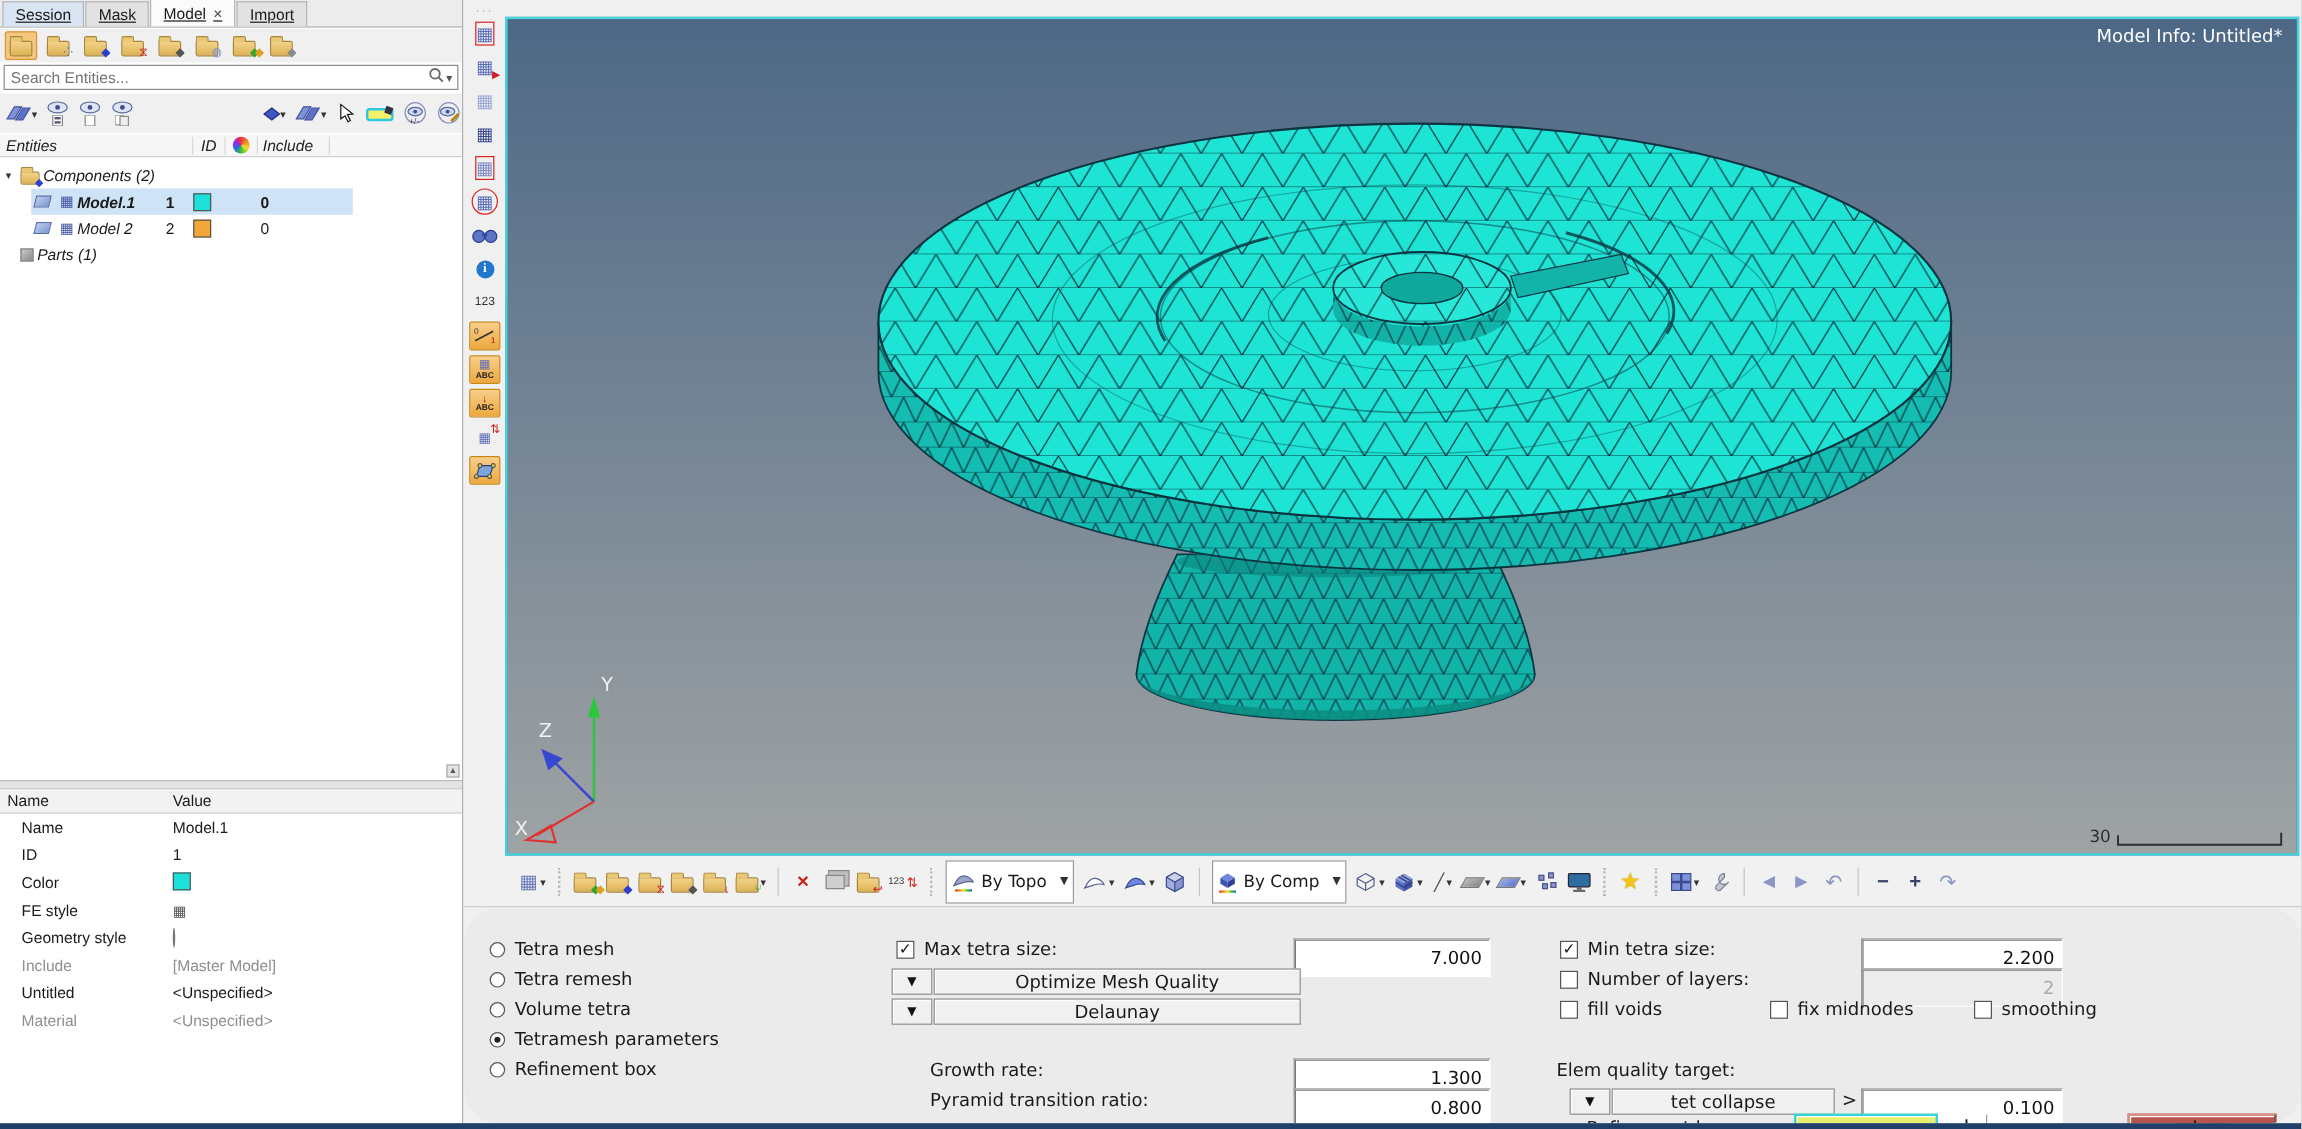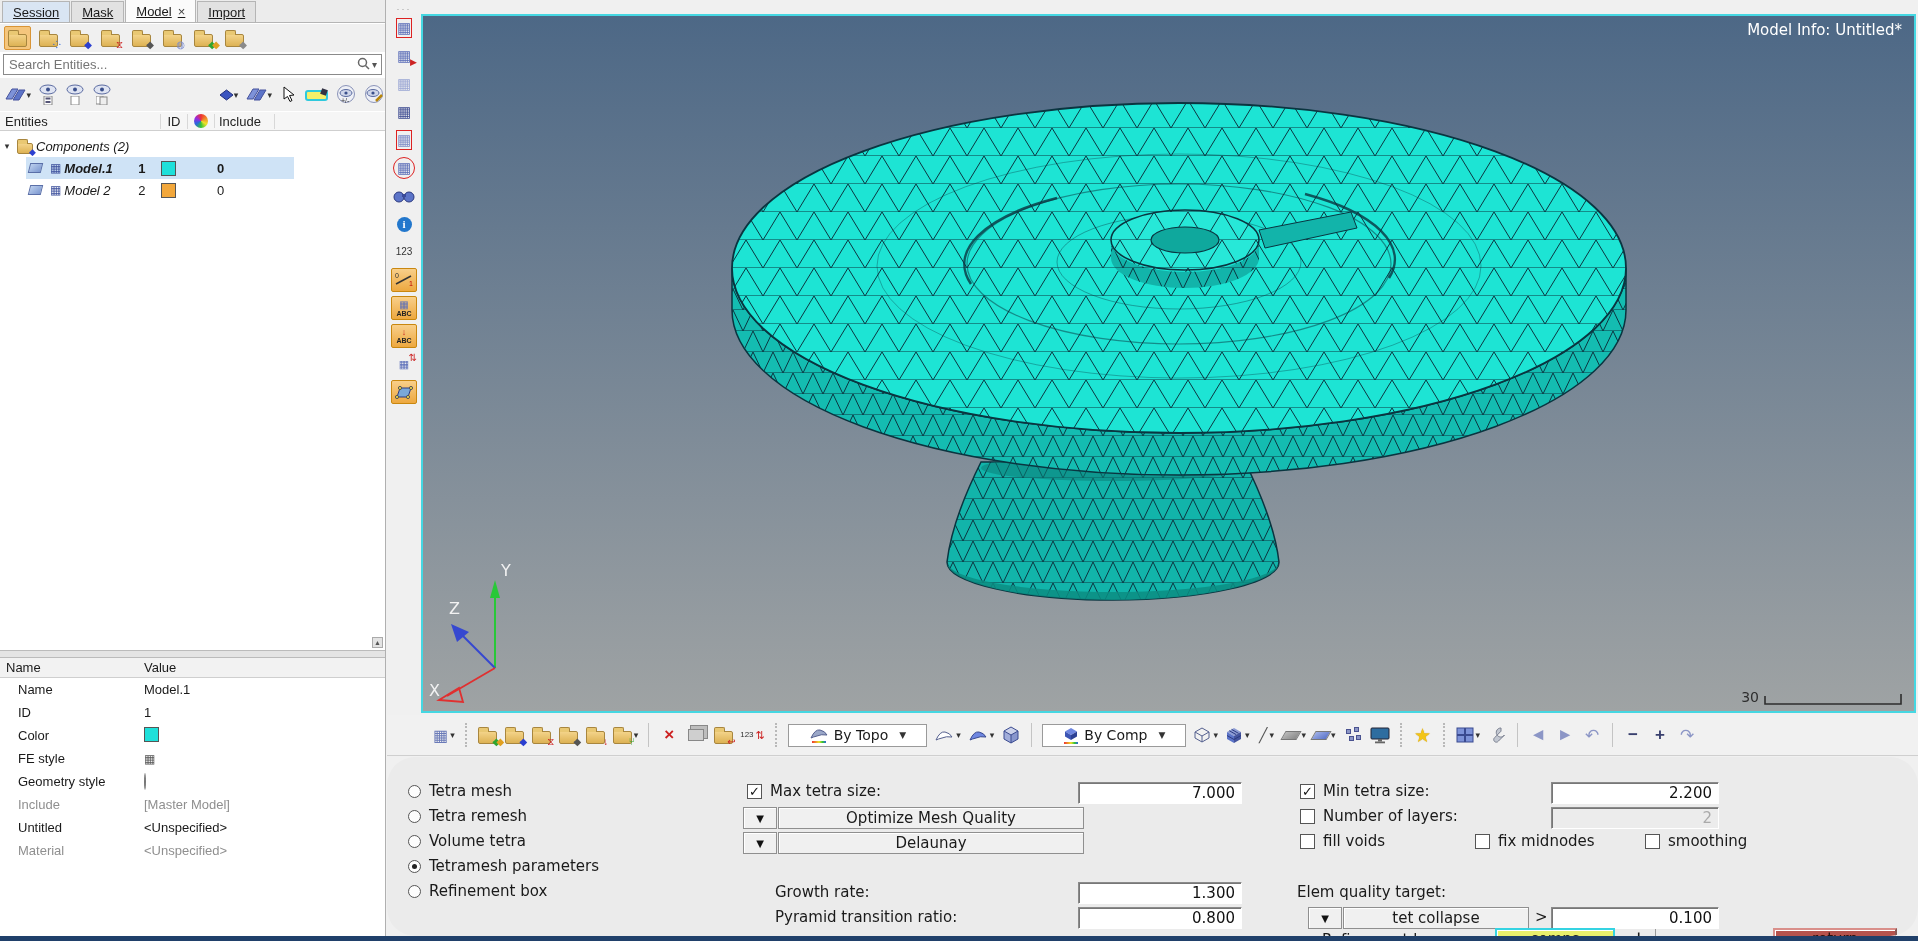--- a/index.html
+++ b/index.html
@@ -31,21 +31,21 @@
   .searchrow input{ flex:1; border:none; outline:none; font-size:13px; color:#9a9a9a; padding:0 5px;
           font-family:"Liberation Sans",sans-serif; background:transparent;}
   .searchrow .mag{ margin-right:2px;}
   .searchrow .chev{ font-size:10px; color:#555; margin-right:4px;}
   .tb2{ position:absolute; left:0; top:78px; right:0; height:33px; background:#f0f0f0;
         display:flex; align-items:center; gap:6px; padding-left:4px;}
   .caret{ font-size:9px; color:#333; }
   
   .tree{ position:absolute; left:0; top:112px; right:0; height:538px; background:#fff; font-size:13px;}
   .treehead{ display:flex; height:19px; background:#f6f6f6; border-bottom:1px solid #cfcfcf;
-             align-items:center; color:#222;}
+             align-items:center; color:#222;font-style:italic;}
   .treehead .c1{ flex:1; padding-left:5px; border-right:1px solid #d8d8d8;}
   .treehead .c2{ width:27px; text-align:center; border-right:1px solid #d8d8d8;}
   .treehead .c3{ width:27px; display:flex; justify-content:center; align-items:center; border-right:1px solid #d8d8d8;}
   .treehead .c4{ width:60px; padding-left:4px; border-right:1px solid #d8d8d8;}
   .treehead .c5{ flex-basis:110px;}
   .wheel{ width:14px; height:14px; border-radius:50%;
           background:conic-gradient(#e33,#ee8a2a,#eee22a,#35c335,#2a66e0,#9a2ae0,#e33);}
   .trow{ display:flex; align-items:center; height:22px;}
   .trow .lbl{ white-space:nowrap;font-style:italic;}
   .trow .idc{ width:27px; text-align:center;}
@@ -100,22 +100,22 @@
   .viewport svg.scene{ display:block; }
   .modelinfo{ position:absolute; top:5px; right:12px; color:#fff; font-size:15px;
               font-family:"DejaVu Sans",sans-serif;}
 
   
   .maintb{ position:absolute; left:387px; top:715px; width:1531px; height:41px; background:#f1f1f1;
            border-bottom:1px solid #cfcfcf; display:flex; align-items:center; gap:7px; padding-left:46px;}
   .mi{ height:26px; min-width:20px; display:flex; align-items:center; justify-content:center; gap:2px; position:relative;}
   .sep{ width:1px; height:24px; background:#c4c4c4; margin:0 3px;}
   .dotsep{ width:3px; height:24px; border-left:2px dotted #b9b9b9; margin:0 3px;}
-  .combo{ height:23px; background:#fff; border:1px solid #9a9a9a; display:flex; align-items:center;
-          padding:0 20px; gap:5px; font-size:14px; font-family:"DejaVu Sans",sans-serif;}
+  .combo{ height:36px; background:#fff; border:1px solid #9a9a9a; display:flex; align-items:center;
+          padding:0 4px; gap:5px; font-size:14px; font-family:"DejaVu Sans",sans-serif;}
   .combo .caret{ margin-left:6px;}
   .rainbow{ width:14px; height:2px; background:linear-gradient(90deg,#e33,#ee8a2a,#ece22a,#35c335,#2a66e0);}
   .icostack{ display:flex; flex-direction:column; align-items:center; gap:1px;}
   .glyph-x{ color:#cc2020; font-weight:bold; font-size:17px;}
   .glyph-star{ color:#f3c517; font-size:19px; text-shadow:0 0 1px #b8860b;}
   .glyph-arrow{ color:#8c96c6; font-size:17px;}
   .glyph-pm{ color:#39406e; font-size:17px; font-weight:bold;}
   .layers2{ width:16px; height:12px; background:#cfcfcf; border:1px solid #888;
             box-shadow:3px -3px 0 #bdbdbd, 3px -3px 0 1px #888;}
   .quadflat{ width:16px; height:9px; transform:skewX(-30deg); border:1px solid #777;}
@@ -125,21 +125,21 @@
   
   .panel{ position:absolute; left:387px; top:757px; width:1531px; height:179px; background:#ebebeb;
           font-family:"DejaVu Sans",sans-serif; font-size:15px; overflow:hidden;border-radius:28px;}
   .panel .abs{ position:absolute; display:flex; align-items:center; gap:8px;}
   .radio{ width:13px; height:13px; border-radius:50%; border:1px solid #555; background:#fdfdfd;
           display:inline-flex; align-items:center; justify-content:center;}
   .radio.on::after{ content:""; width:5px; height:5px; border-radius:50%; background:#222;}
   .chk{ width:15px; height:15px; background:#fff; border:1px solid #555; font-size:13px; line-height:13px;
         text-align:center; color:#111; font-weight:bold;}
   .chk.off{ color:transparent;}
-  .field{ height:22px; background:#fff; border:1px solid #8a8a8a; border-bottom-color:#fff; border-right-color:#fff;
+  .field{ height:32px; background:#fff; border:1px solid #8a8a8a; border-bottom-color:#fff; border-right-color:#fff;
           box-shadow:inset 1px 1px 0 #777; text-align:right; padding:0 6px; font-size:15px;
           font-family:"DejaVu Sans",sans-serif; color:#111; outline:none;}
   .field.dis{ color:#aaa; background:#ececec;}
   .pbtn{ height:22px; background:#f0f0f0; border:1px solid #8f8f8f; box-shadow:inset 1px 1px 0 #fff;
          display:flex; align-items:center; justify-content:center; font-size:15px;}
   .ddbtn{ width:34px; height:22px; background:#f0f0f0; border:1px solid #8f8f8f; box-shadow:inset 1px 1px 0 #fff;
           display:flex; align-items:center; justify-content:center; font-size:10px; color:#111;}
   .compsbtn{ background:#e9ef6c; border:2px solid #35d3e2; color:#222;}
   .returnbtn{ background:#b5534d; border:2px outset #d98f8a; color:#2a0f0d;}
   .vline{ width:1px; height:20px; background:#999;}
@@ -348,20 +348,27 @@
           </span>
         <span class="tree-ico gridglyph">▦</span>
         <span class="lbl" style="width:64px;">Model 2</span>
         <span class="idc">2</span>
         <span class="swc">
             <span class="sw" style="background:#f2a73b;"></span>
           </span>
         <span class="inc">0</span>
       </div>
 
+      <div class="trow">
+        <span class="guide"></span>
+        <span class="tree-ico">
+            <span class="graycube"></span>
+          </span>
+        <span class="lbl">Parts (1)</span>
+      </div>
 
 
       <div class="scrollnub">▲</div>
     </div>
 
     <div class="splitter"></div>
 
     <div class="props">
       <div class="prophead">
         <div class="n">Name</div>

